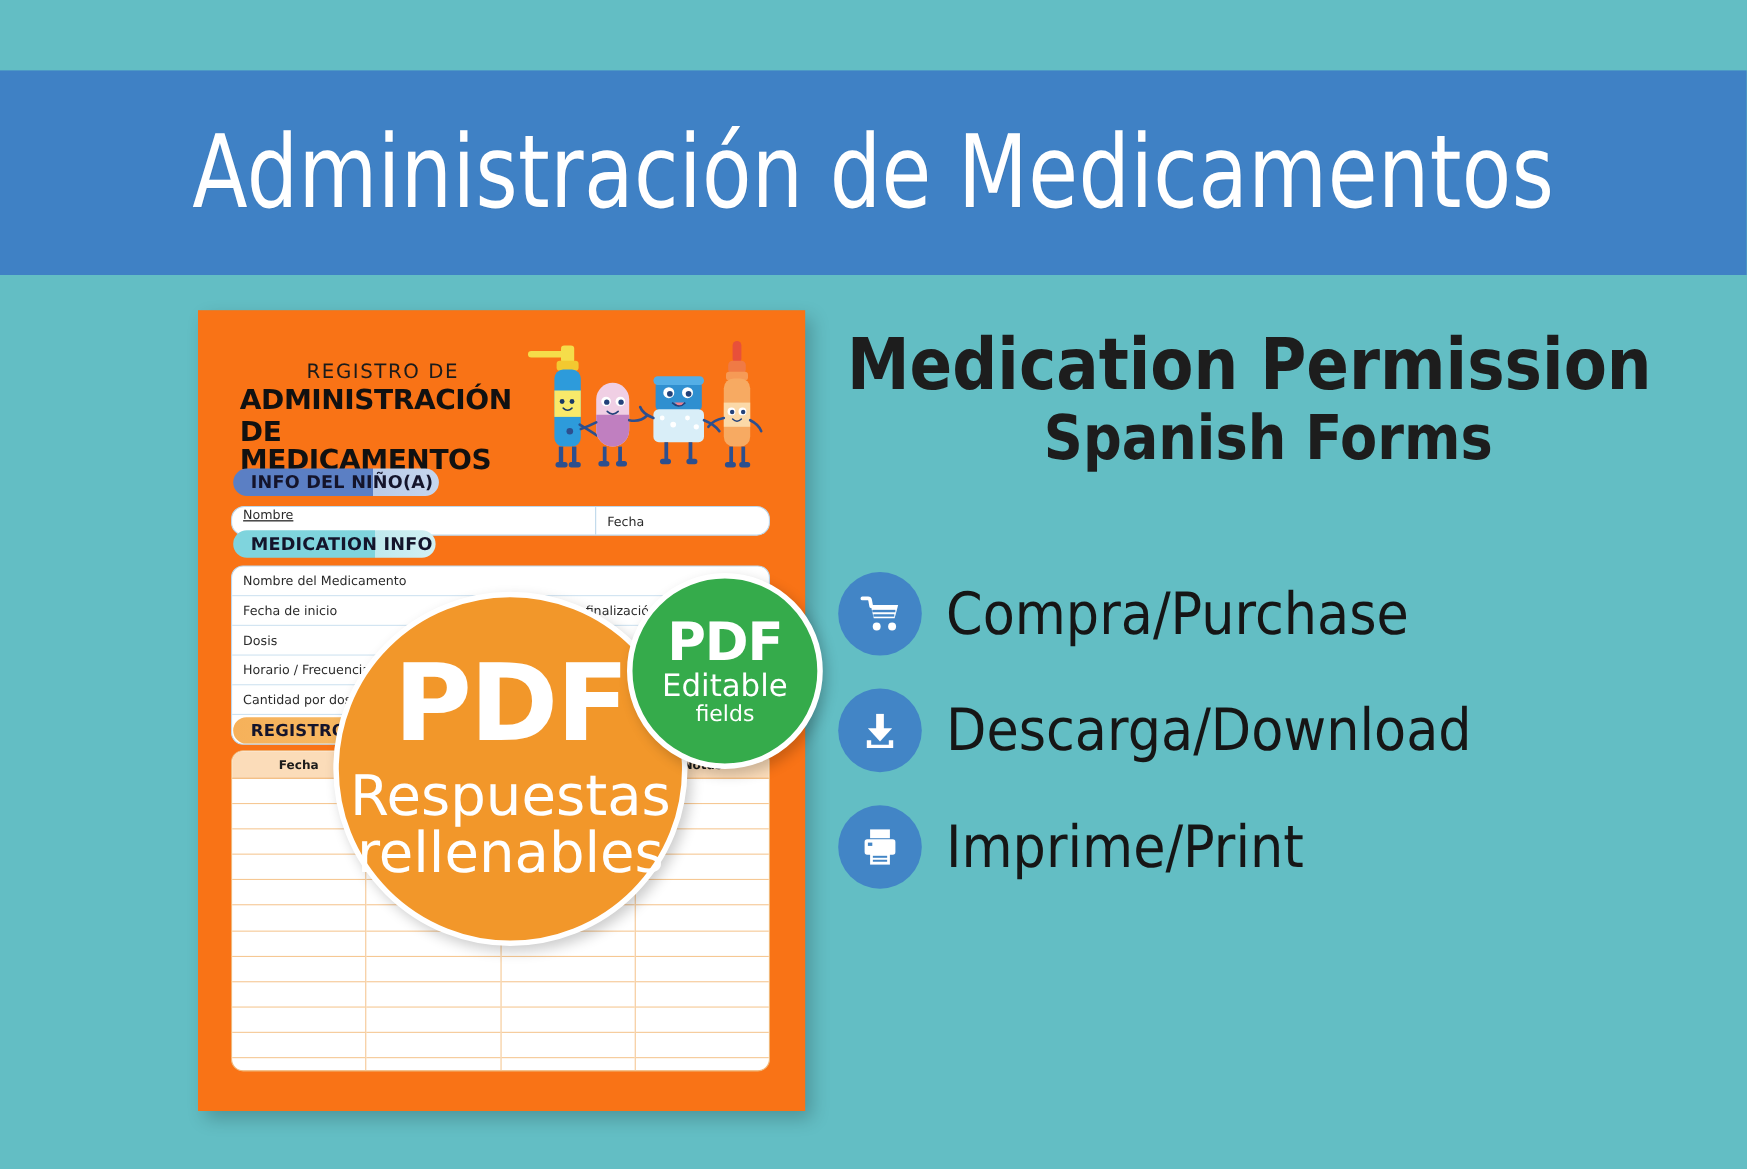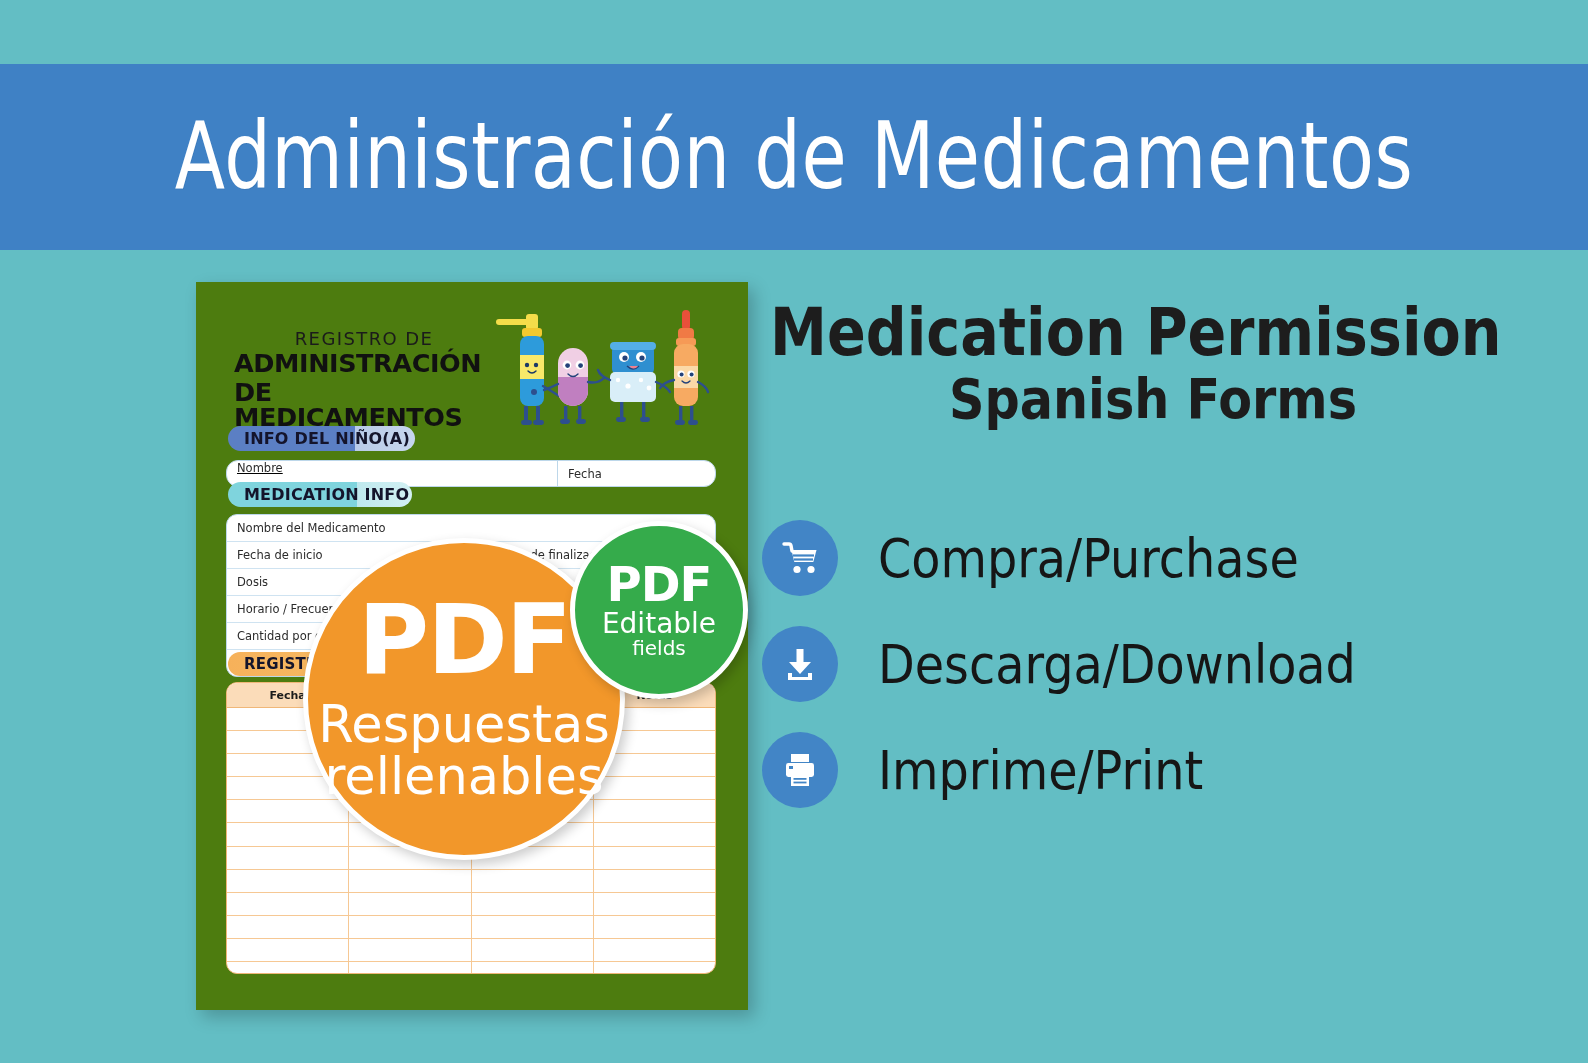--- a/index.html
+++ b/index.html
@@ -49,42 +49,42 @@
     font-family:"DejaVu Sans", sans-serif;
     font-weight:700;
     transform:scaleX(0.88);transform-origin:center;
     white-space:nowrap;
     text-align:center;
     margin:0 0 0 -38px;
   }
 
   .features{margin-top:78px;}
   .feature{
-    display:flex;align-items:center;gap:40px;height:106px;
+    display:flex;align-items:center;gap:22px;height:106px;
   }
   .f-icon{
     width:76px;height:76px;border-radius:50%;
     background:#4285c6;
     flex:0 0 76px;
     display:flex;align-items:center;justify-content:center;
   }
   .f-icon svg{display:block;}
   .f-label{
     color:#161616;
     font-size:53px;
     font-family:"DejaVu Sans", sans-serif;
     font-weight:400;
     white-space:nowrap;
     transform:scaleX(0.90);transform-origin:left center;
   }
 
   
   .paper{
-    position:absolute;left:196px;top:282px;width:552px;height:728px;
-    background:#4d7c0f;
+    position:absolute;left:180px;top:282px;width:552px;height:728px;
+    background:#f97316;
     box-shadow:6px 7px 16px rgba(0,0,0,.22);
   }
   .doc{position:absolute;left:0;top:0;width:100%;height:100%;}
 
   .doc-title{
     position:absolute;left:38px;top:48px;width:260px;
   }
   .dt-1{
     font-family:"DejaVu Sans", sans-serif;
     font-size:18px;letter-spacing:1.4px;color:#1b1b1b;

